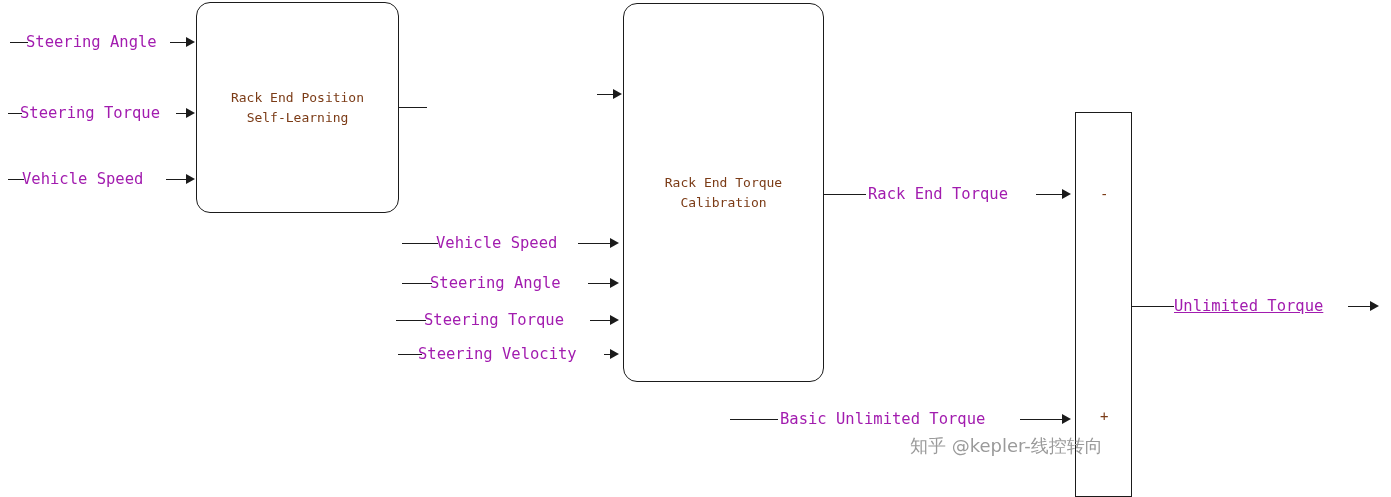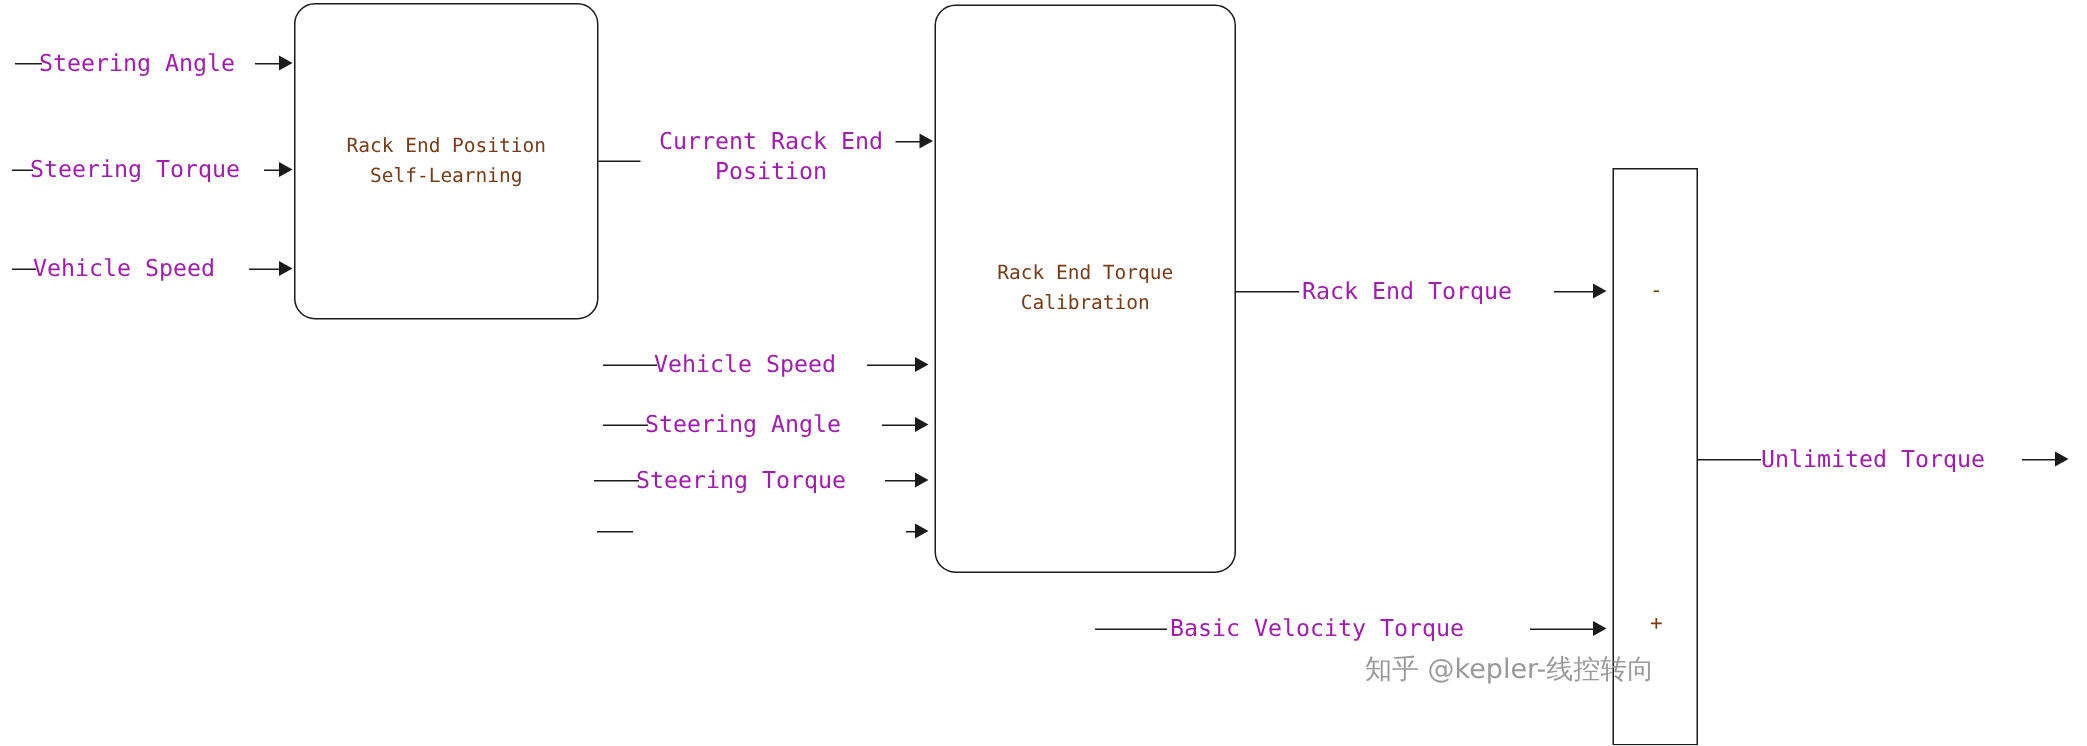--- a/index.html
+++ b/index.html
@@ -92,54 +92,53 @@
   <span class="label" style="left:20px;top:103px;">Steering Torque</span>
   <div class="line" style="left:176px;top:113px;width:14px;"></div>
   <div class="arrow" style="left:186px;top:108px;"></div>
 
   <div class="line" style="left:8px;top:179px;width:16px;"></div>
   <span class="label" style="left:22px;top:169px;">Vehicle Speed</span>
   <div class="line" style="left:166px;top:179px;width:24px;"></div>
   <div class="arrow" style="left:186px;top:174px;"></div>
 
   <div class="line" style="left:399px;top:107px;width:28px;"></div>
-  <span class="label" style="left:425px;top:84px;text-align:center;width:178px;">Current Rack End
-Position</span>
   <div class="line" style="left:597px;top:94px;width:20px;"></div>
   <div class="arrow" style="left:613px;top:89px;"></div>
 
   <div class="line" style="left:402px;top:243px;width:36px;"></div>
   <span class="label" style="left:436px;top:233px;">Vehicle Speed</span>
   <div class="line" style="left:578px;top:243px;width:38px;"></div>
   <div class="arrow" style="left:610px;top:238px;"></div>
 
   <div class="line" style="left:402px;top:283px;width:30px;"></div>
   <span class="label" style="left:430px;top:273px;">Steering Angle</span>
   <div class="line" style="left:588px;top:283px;width:28px;"></div>
   <div class="arrow" style="left:610px;top:278px;"></div>
 
   <div class="line" style="left:396px;top:320px;width:30px;"></div>
   <span class="label" style="left:424px;top:310px;">Steering Torque</span>
   <div class="line" style="left:590px;top:320px;width:26px;"></div>
   <div class="arrow" style="left:610px;top:315px;"></div>
 
   <div class="line" style="left:398px;top:354px;width:24px;"></div>
+  <span class="label" style="left:418px;top:344px;">Steering Velocity</span>
   <div class="line" style="left:604px;top:354px;width:12px;"></div>
   <div class="arrow" style="left:610px;top:349px;"></div>
 
   <div class="line" style="left:824px;top:194px;width:42px;"></div>
   <span class="label" style="left:868px;top:184px;">Rack End Torque</span>
   <div class="line" style="left:1036px;top:194px;width:30px;"></div>
   <div class="arrow" style="left:1062px;top:189px;"></div>
 
   <div class="line" style="left:730px;top:419px;width:48px;"></div>
-  <span class="label" style="left:780px;top:409px;">Basic Velocity Torque</span>
+  <span class="label" style="left:780px;top:409px;">Basic Unlimited Torque</span>
   <div class="line" style="left:1020px;top:419px;width:46px;"></div>
   <div class="arrow" style="left:1062px;top:414px;"></div>
 
   <div class="line" style="left:1132px;top:306px;width:42px;"></div>
-  <span class="label" style="left:1174px;top:296px;">Unlimited Torque</span>
+  <span class="label" style="left:1174px;top:296px;text-decoration:underline;">Unlimited Torque</span>
   <div class="line" style="left:1348px;top:306px;width:26px;"></div>
   <div class="arrow" style="left:1370px;top:301px;"></div>
 
   <span class="wm" style="left:910px;top:434px;">知乎 @kepler-线控转向</span>
 
 </div>
 
 </body></html>

